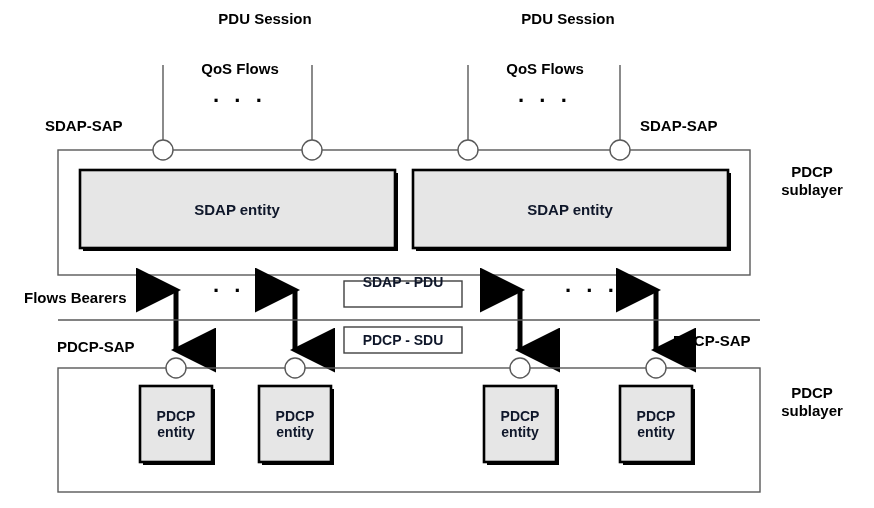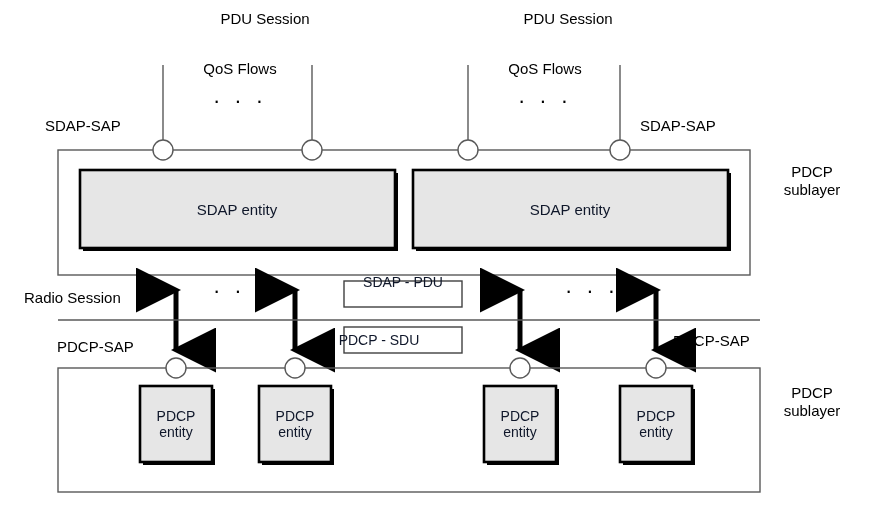--- a/index.html
+++ b/index.html
@@ -7,20 +7,21 @@
     padding: 0;
     background: #ffffff;
   }
   #canvas {
     position: relative;
     width: 874px;
     height: 508px;
     background: #ffffff;
     font-family: "Liberation Sans", sans-serif;
     overflow: hidden;
+    font-weight: bold;
   }
   svg.diagram {
     position: absolute;
     top: 0;
     left: 0;
     width: 874px;
     height: 508px;
   }
   .lbl {
     position: absolute;
@@ -148,27 +149,27 @@
   <div class="dots" style="left:240px; top:88px;">· · ·</div>
   <div class="dots" style="left:545px; top:88px;">· · ·</div>
   <div class="dots" style="left:240px; top:278px;">· · ·</div>
   <div class="dots" style="left:592px; top:278px;">· · ·</div>
 
   <div class="lbl" style="left:45px; top:117px;">SDAP-SAP</div>
   <div class="lbl" style="left:640px; top:117px;">SDAP-SAP</div>
   <div class="lbl" style="left:57px; top:338px;">PDCP-SAP</div>
   <div class="lbl" style="left:673px; top:332px;">PDCP-SAP</div>
 
-  <div class="lbl" style="left:24px; top:289px;">Radio Session</div>
+  <div class="lbl" style="left:24px; top:289px;">Flows Bearers</div>
 
   <div class="boxlabel" style="left:237px; top:209px;">SDAP entity</div>
   <div class="boxlabel" style="left:570px; top:209px;">SDAP entity</div>
 
   <div class="boxlabel small" style="left:403px; top:282px;">SDAP - PDU</div>
-  <div class="boxlabel small" style="left:379px; top:340px;text-align:center;">PDCP - SDU</div>
+  <div class="boxlabel small" style="left:403px; top:340px;text-align:center;">PDCP - SDU</div>
 
   <div class="boxlabel small" style="left:176px; top:424px;">
     <div>PDCP</div>
     <div>entity</div>
   </div>
   <div class="boxlabel small" style="left:295px; top:424px;">
     <div>PDCP</div>
     <div>entity</div>
   </div>
   <div class="boxlabel small" style="left:520px; top:424px;">

